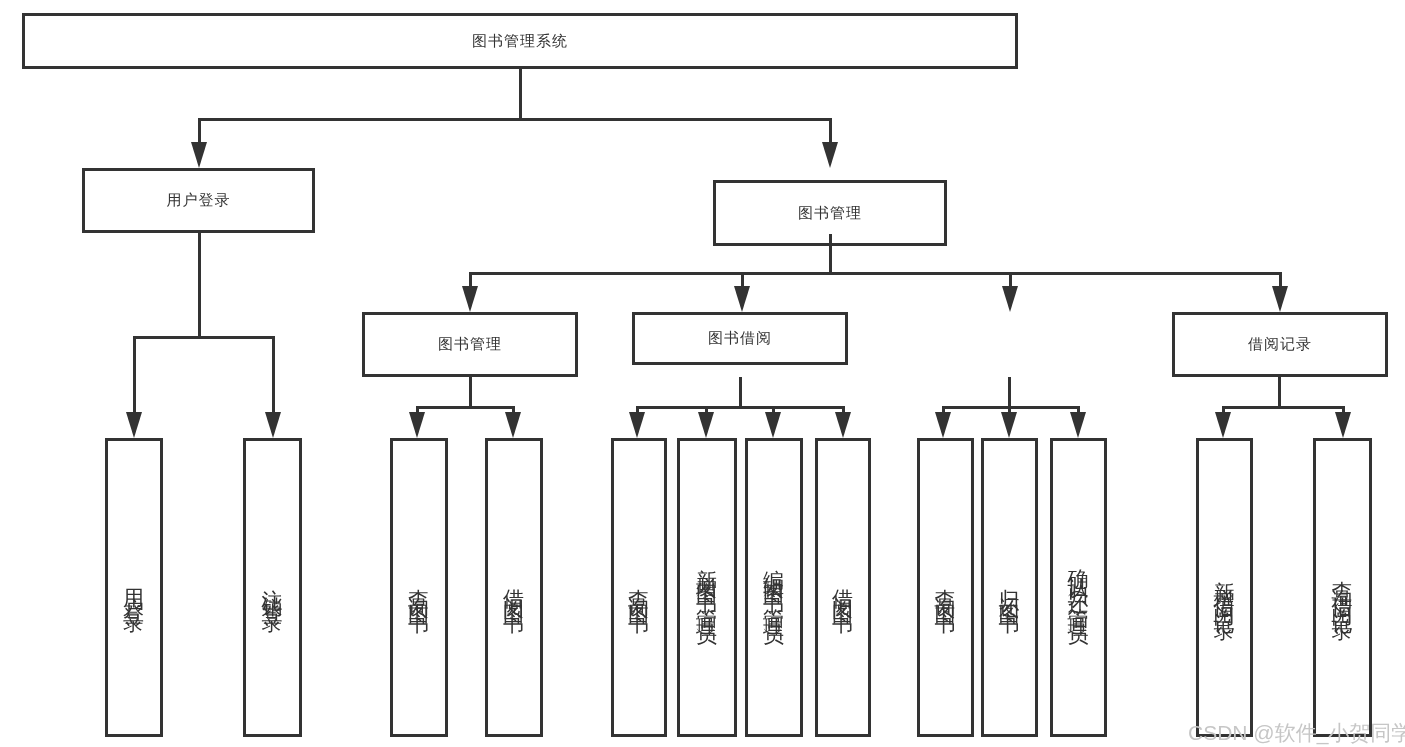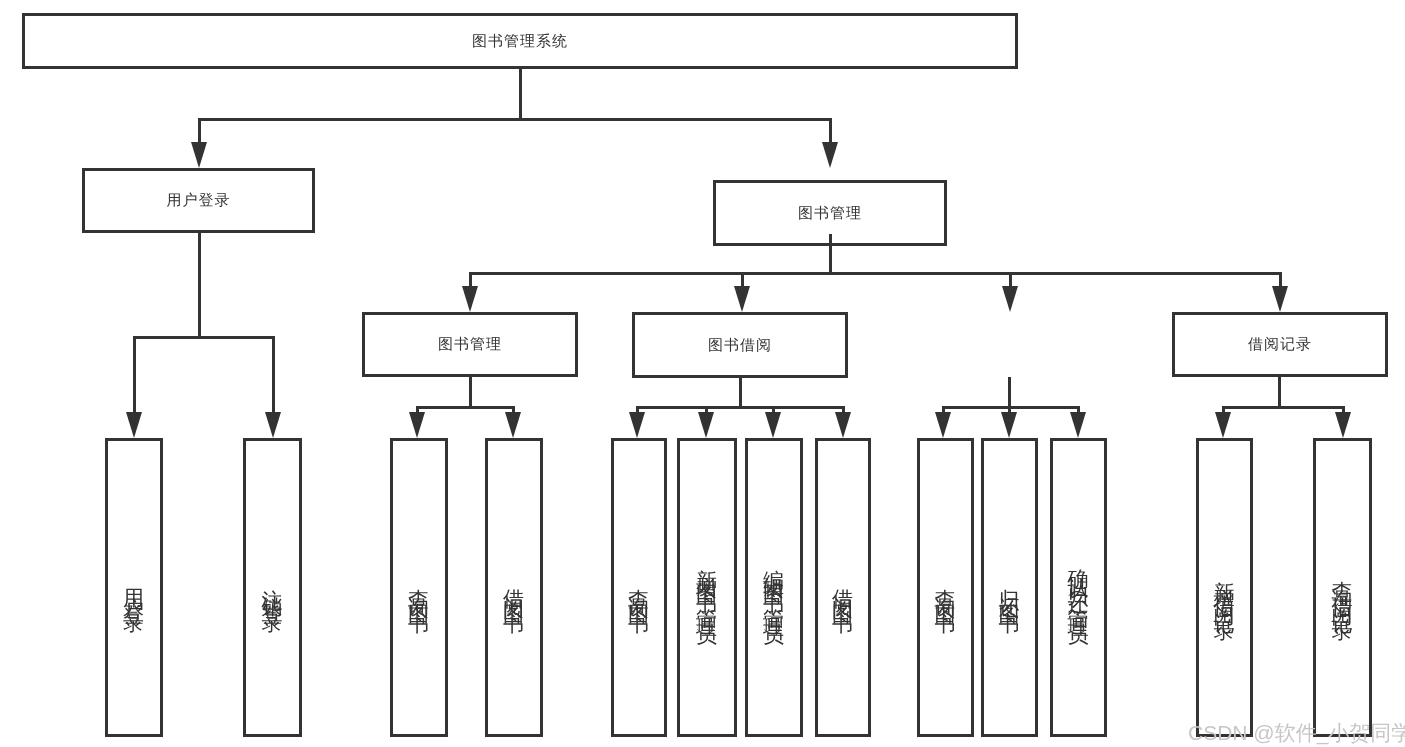--- a/index.html
+++ b/index.html
@@ -66,21 +66,21 @@
   </div>
 
   <div class="node hbox" style="left:713px; top:180px; width:234px; height:66px;">
     <span>图书管理</span>
   </div>
 
   <div class="node hbox" style="left:362px; top:312px; width:216px; height:65px;">
     <span>图书管理</span>
   </div>
 
-  <div class="node hbox" style="left:632px; top:312px; width:216px; height:66px;">
+  <div class="node hbox" style="left:632px; top:312px; width:216px; height:53px;">
     <span>图书借阅</span>
   </div>
 
 
   <div class="node hbox" style="left:1172px; top:312px; width:216px; height:65px;">
     <span>借阅记录</span>
   </div>
 
   <div class="node vbox" style="left:105px; top:438px; width:58px; height:299px;">
     <span>用户登录</span>

